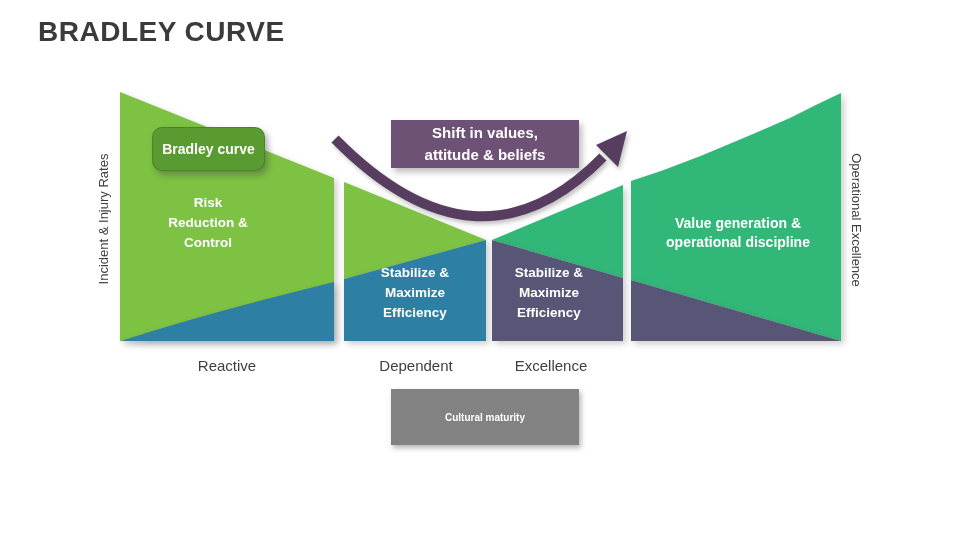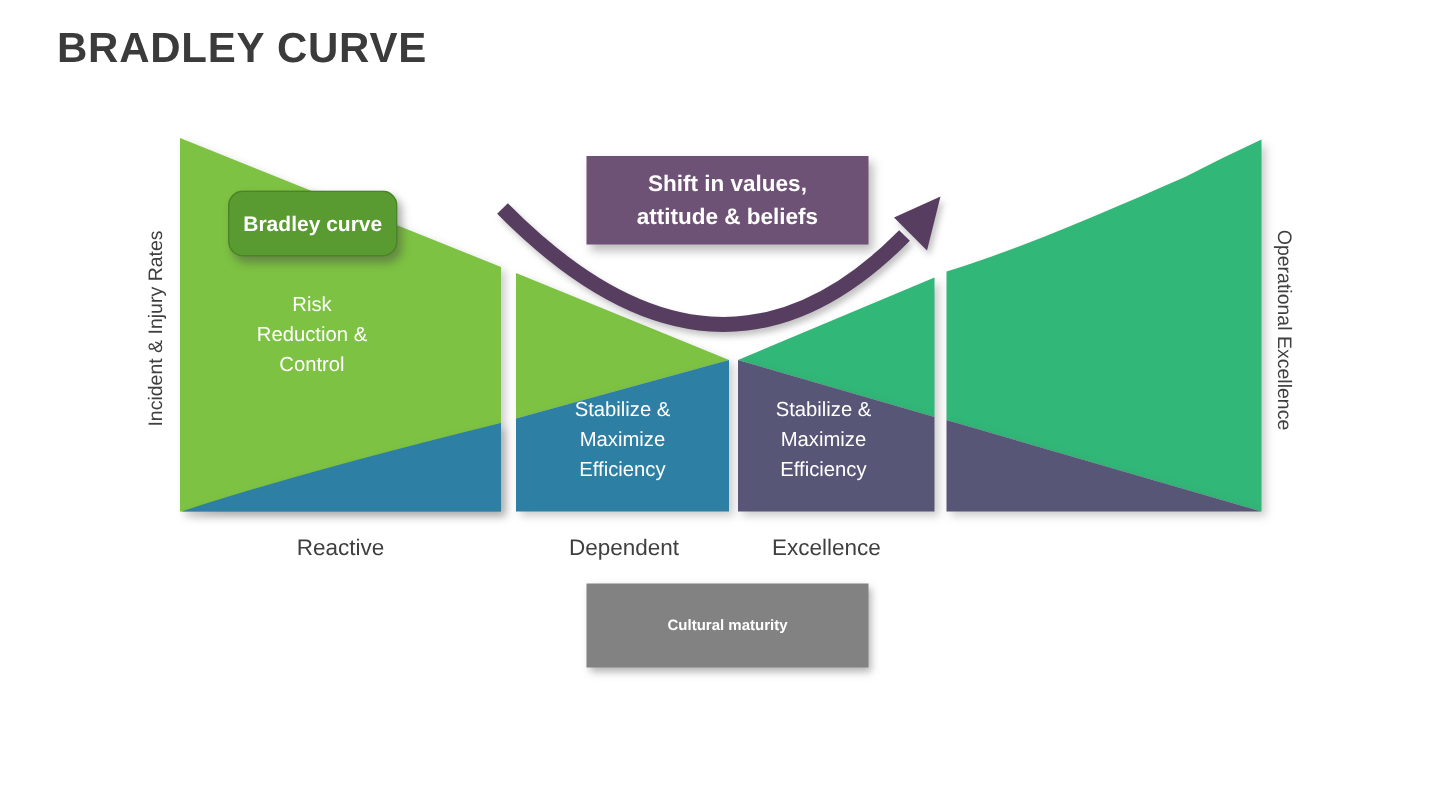--- a/index.html
+++ b/index.html
@@ -45,31 +45,31 @@
     border-radius: 10px;
     color: #ffffff;
     font-size: 14px;
     font-weight: bold;
     border: 1px solid rgba(0,0,0,0.15);
     box-shadow: 3px 4px 6px rgba(70,70,70,0.45);
   }
   .badge-bradley { left: 152px; top: 127px; background: #599b31; }
   .badge-growth  { left: 701px; top: 127px; background: #2d9263; }
   .callout {
-    left: 391px; top: 104px; width: 188px; height: 59px;
+    left: 391px; top: 120px; width: 188px; height: 48px;
     background: #6e5275;
     color: #ffffff;
     font-size: 15px;
     font-weight: bold;
     line-height: 22px;
     box-shadow: 3px 4px 6px rgba(90,90,90,0.40);
   }
   .seg-label {
     color: #ffffff;
-    font-weight: normal;
+    font-weight: bold;
     font-size: 13.5px;
     line-height: 20px;
   }
   .risk-label  { left: 132px; top: 192px; width: 152px; height: 62px; }
   .stab2-label { left: 345px; top: 262px; width: 140px; height: 62px; }
   .stab3-label { left: 479px; top: 262px; width: 140px; height: 62px; }
   .value-label { left: 645px; top: 212px; width: 186px; height: 42px; font-size: 14px; line-height: 19.5px; }
   .stage-label {
     top: 356px; height: 18px;
     color: #3f3f3f;
@@ -137,20 +137,22 @@
 
   <div class="overlay seg-label risk-label preline">Risk
 Reduction &amp;
 Control</div>
   <div class="overlay seg-label stab2-label preline">Stabilize &amp;
 Maximize
 Efficiency</div>
   <div class="overlay seg-label stab3-label preline">Stabilize &amp;
 Maximize
 Efficiency</div>
+  <div class="overlay seg-label value-label preline">Value generation &amp;
+operational discipline</div>
 
   <div class="overlay stage-label stage-reactive">Reactive</div>
   <div class="overlay stage-label stage-dependent">Dependent</div>
   <div class="overlay stage-label stage-independent">Excellence</div>
 
   <div class="overlay maturity-box">
     <span>Cultural maturity</span>
   </div>
 
 </div>

